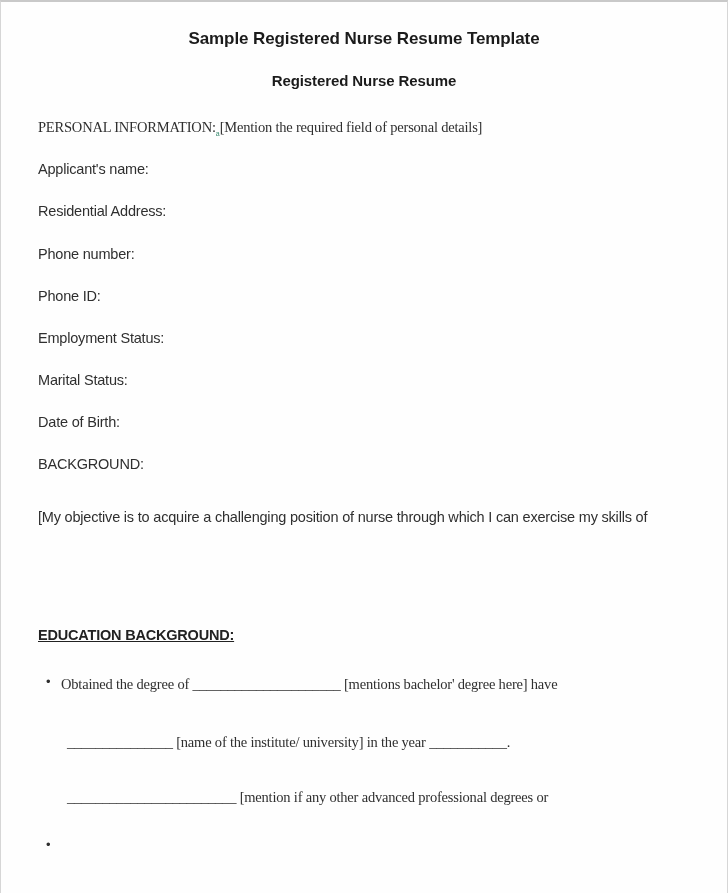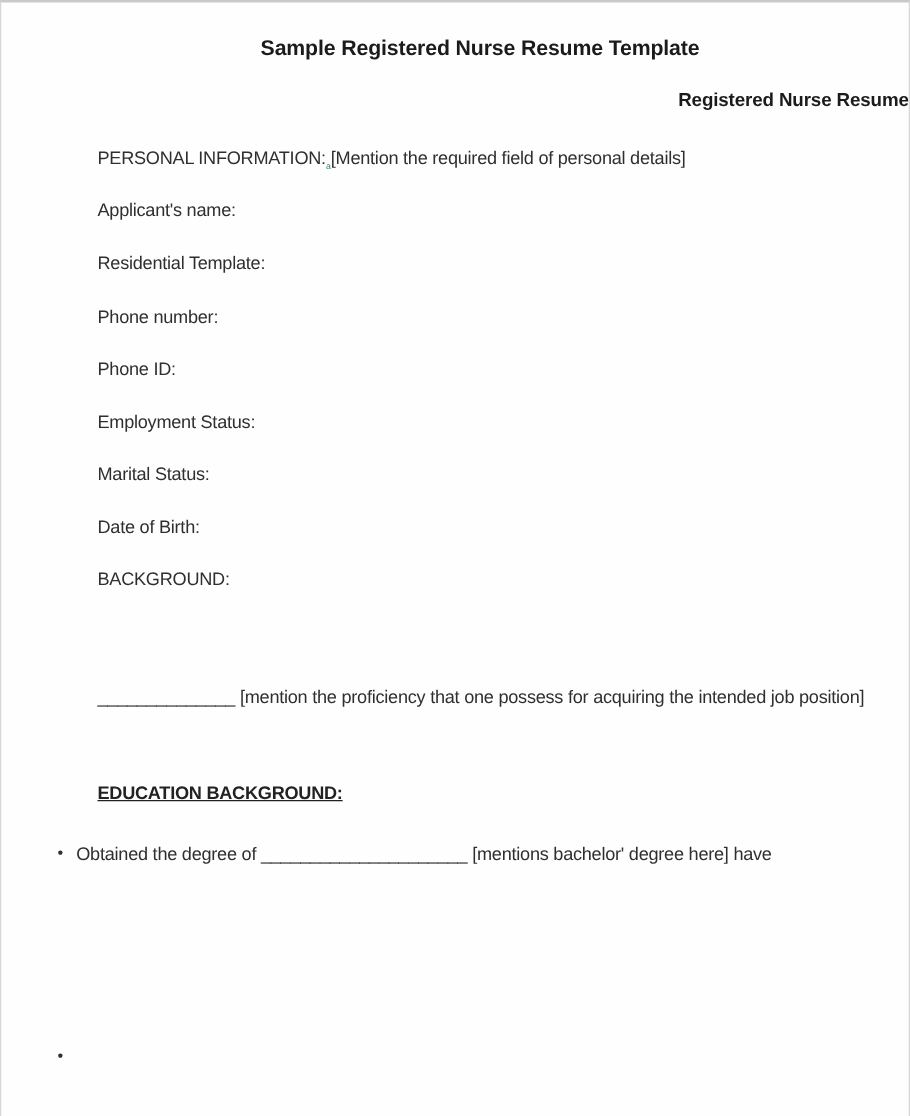--- a/index.html
+++ b/index.html
@@ -18,35 +18,34 @@
     overflow: hidden;
   }
   .line {
     position: absolute;
     left: 37px;
     font-size: 14.5px;
     color: #2f2f2f;
     letter-spacing: -0.2px;
     white-space: nowrap;
     line-height: 1.25;
-    padding-left: 40px;
   }
   .title {
     left: 0;
     right: 0;
     text-align: center;
     font-weight: bold;
     font-size: 17px;
     color: #1b1b1b;
     letter-spacing: -0.1px;
   }
   .subtitle {
     left: 0;
     right: 0;
-    text-align: right;
+    text-align: center;
     font-weight: bold;
     font-size: 15px;
     color: #1b1b1b;
     letter-spacing: -0.1px;
   }
   .bold { font-weight: bold; color: #222222; text-decoration: underline; }
   .indent { left: 66px; }
   .bullet-line { padding-left: 23px; }
   .bullet {
     position: absolute;
@@ -54,61 +53,65 @@
     top: -1px;
     font-size: 13px;
     color: #2f2f2f;
   }
   .anchor {
     font-size: 7px;
     color: #35876c;
     vertical-align: -4px;
     letter-spacing: 0;
   }
-  .seg { color: inherit; }
+  .seg { color: inherit; font-family: Liberation Serif, serif; }
 </style>
 </head>
 <body>
 
 <div class="page">
 
   <div class="line title" style="top:26px">Sample Registered Nurse Resume Template</div>
 
   <div class="line subtitle" style="top:70px">Registered Nurse Resume</div>
 
   <div class="line" style="top:116px">
     <span class="seg">PERSONAL INFORMATION:</span><span class="anchor">a</span><span class="seg">[Mention the required field of personal details]</span>
   </div>
 
   <div class="line" style="top:158px">Applicant's name:</div>
 
-  <div class="line" style="top:200px">Residential Template:</div>
+  <div class="line" style="top:200px">Residential Address:</div>
 
   <div class="line" style="top:243px">Phone number:</div>
 
   <div class="line" style="top:285px">Phone ID:</div>
 
   <div class="line" style="top:327px">Employment Status:</div>
 
   <div class="line" style="top:369px">Marital Status:</div>
 
   <div class="line" style="top:411px">Date of Birth:</div>
 
   <div class="line" style="top:453px">BACKGROUND:</div>
 
+  <div class="line" style="top:506px">[My objective is to acquire a challenging position of nurse through which I can exercise my skills of</div>
 
-  <div class="line" style="top:547px">
-    <span class="seg">______________</span><span class="seg"> [mention the proficiency that one possess for acquiring the intended job position]</span>
-  </div>
 
   <div class="line bold" style="top:624px">EDUCATION BACKGROUND:</div>
 
   <div class="line bullet-line" style="top:673px">
     <span class="bullet">•</span><span class="seg">Obtained the degree of </span><span class="seg">_____________________</span><span class="seg"> [mentions bachelor' degree here] have</span>
   </div>
 
+  <div class="line indent" style="top:731px">
+    <span class="seg">_______________</span><span class="seg"> [name of the institute/ university] in the year </span><span class="seg">___________</span><span class="seg">.</span>
+  </div>
 
+  <div class="line indent" style="top:786px">
+    <span class="seg">________________________</span><span class="seg"> [mention if any other advanced professional degrees or</span>
+  </div>
 
   <div class="line bullet-line" style="top:836px">
     <span class="bullet">•</span>
   </div>
 
 </div>
 
 </body></html>

